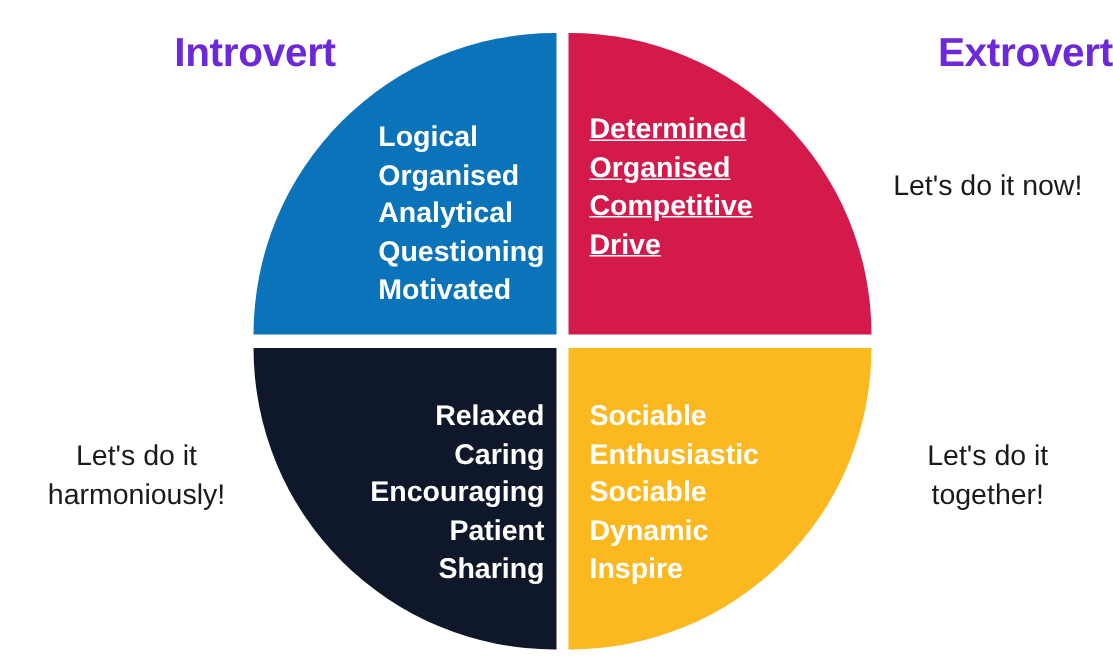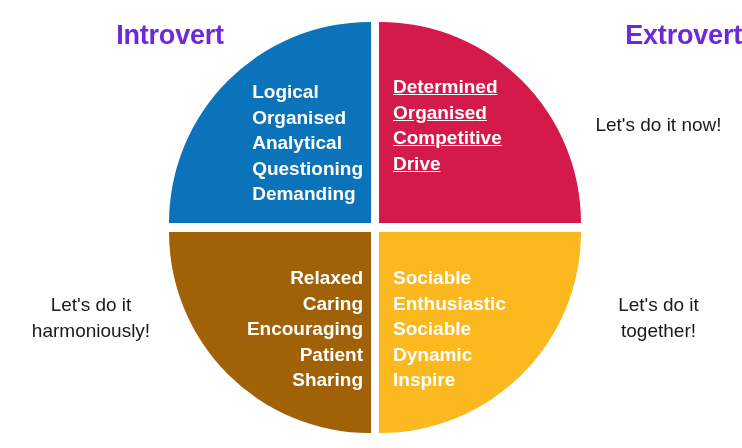--- a/index.html
+++ b/index.html
@@ -76,21 +76,21 @@
     background: #0B73B9;
     border-radius: 202px 0 0 0;
   }
   .quad-tr {
     left: 210px; top: 0;
     background: #D41A4B;
     border-radius: 0 202px 0 0;
   }
   .quad-bl {
     left: 0; top: 210px;
-    background: #a16207;
+    background: #0f172a;
     border-radius: 0 0 0 202px;
   }
   .quad-br {
     left: 210px; top: 210px;
     background: #FBB81F;
     border-radius: 0 0 202px 0;
   }
 
   .trait-list {
     position: absolute;
@@ -145,21 +145,21 @@
 together!</div>
 
   <div class="wheel">
 
     <div class="quad quad-tl">
       <ul class="trait-list">
           <li>Logical</li>
           <li>Organised</li>
           <li>Analytical</li>
           <li>Questioning</li>
-          <li>Demanding</li>
+          <li>Motivated</li>
         </ul>
     </div>
 
     <div class="quad quad-tr">
       <ul class="trait-list">
           <li>Determined</li>
           <li>Organised</li>
           <li>Competitive</li>
           <li>Drive</li>
         </ul>

